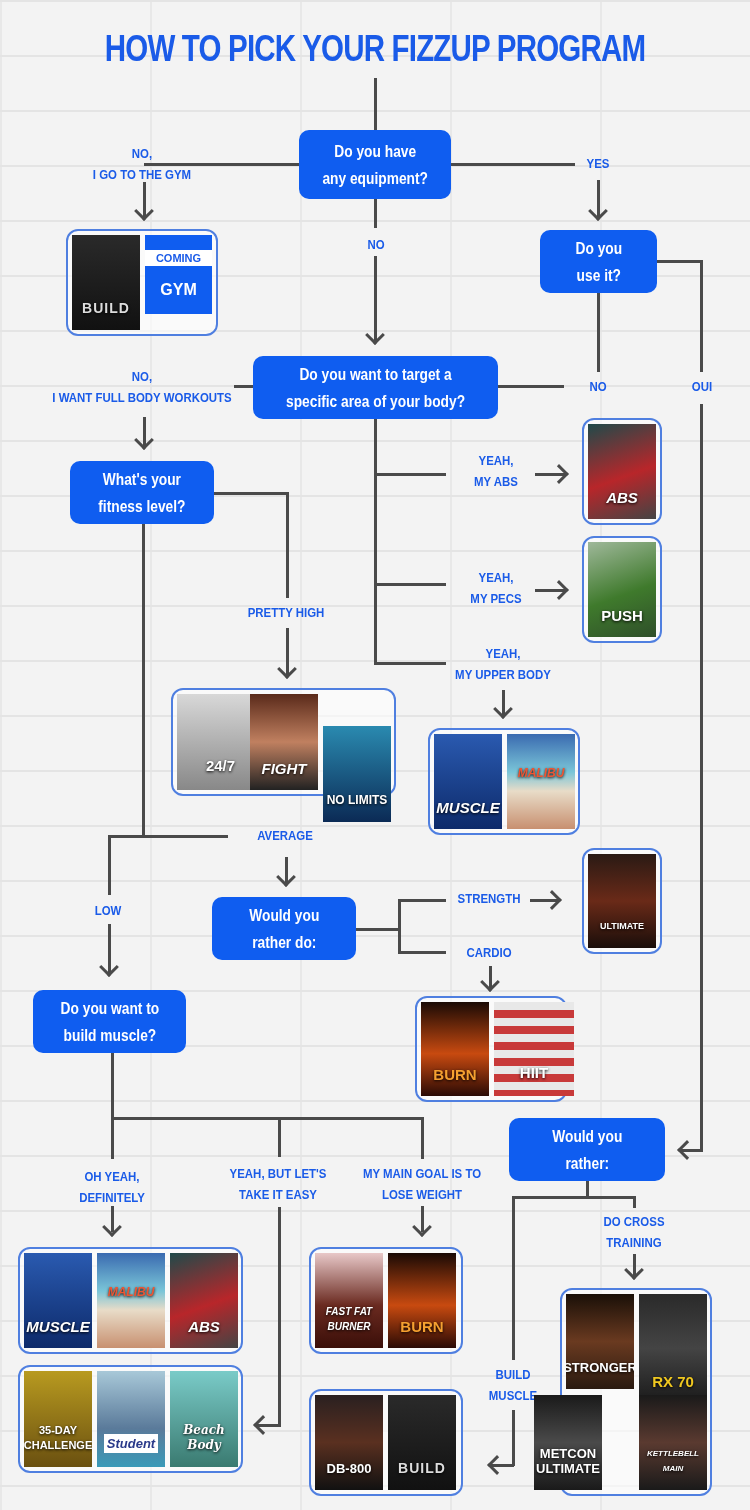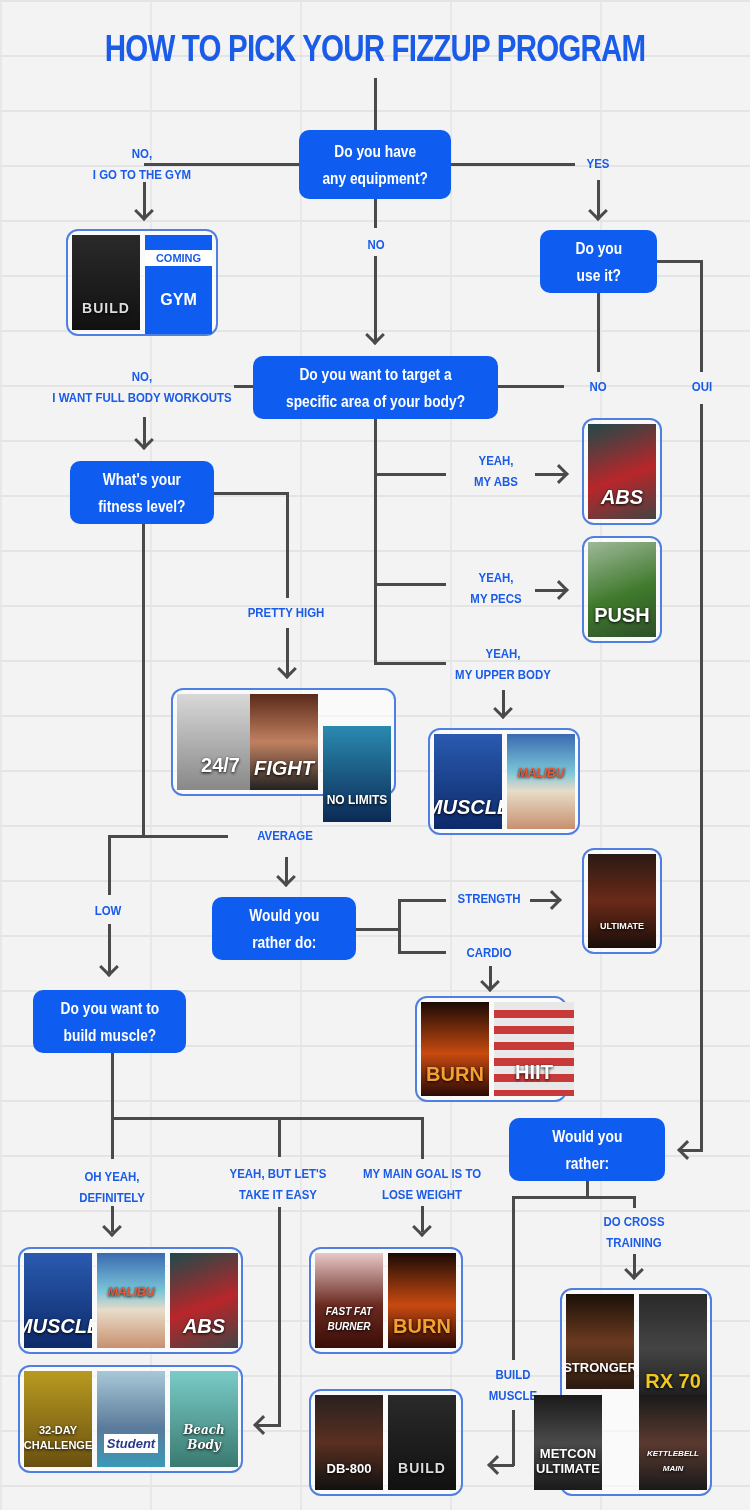--- a/index.html
+++ b/index.html
@@ -22,21 +22,21 @@
   .ln{position:absolute;background:#4a4a4a;}
   .h{height:3px;}
   .v{width:3px;}
   .arr{position:absolute;width:14px;height:14px;border-right:3px solid #4a4a4a;border-bottom:3px solid #4a4a4a;box-sizing:border-box;}
   .arr.down{transform:rotate(45deg);}
   .arr.right{transform:rotate(-45deg);}
   .arr.left{transform:rotate(135deg);}
   .group{position:absolute;border:2px solid #4f7fe0;border-radius:12px;background:rgba(255,255,255,0.6);box-sizing:border-box;}
   .card{position:absolute;overflow:hidden;display:flex;align-items:flex-end;justify-content:center;
     color:#fff;font-weight:bold;font-style:italic;text-align:center;box-sizing:border-box;}
-  .card span{display:block;margin-bottom:20%;font-size:20px;text-shadow:0 1px 3px #000;line-height:15px;}
+  .card span{display:block;margin-bottom:20%;font-size:15px;text-shadow:0 1px 3px #000;line-height:15px;}
   .gymtag{position:absolute;background:#fff;color:#1a5be8;font-weight:bold;font-size:11px;text-align:center;}
   .gym{position:absolute;background:#0f5df0;color:#fff;font-weight:bold;font-size:16px;display:flex;align-items:center;justify-content:center;}
 </style>
 </head>
 <body>
 
 <div class="title">HOW TO PICK YOUR FIZZUP PROGRAM</div>
 
 <div class="ln v" style="left:374px;top:78px;height:52px"></div>
 <div class="ln h" style="left:144px;top:163px;width:156px"></div>
@@ -201,21 +201,21 @@
     <div>BUILD</div>
     <div>MUSCLE</div>
   </div>
 
 <div class="group" style="left:66px;top:229px;width:152px;height:107px"></div>
 <div class="card" style="left:72px;top:235px;width:68px;height:95px;background:linear-gradient(#2a2a2a,#111);font-style:normal">
     <span style="font-size:14px;letter-spacing:1px;color:#ddd">BUILD</span>
   </div>
 <div style="position:absolute;left:145px;top:235px;width:67px;height:15px;background:#0f5df0"></div>
 <div class="gymtag" style="left:145px;top:250px;width:67px;height:16px;line-height:16px">COMING SOON</div>
-<div class="gym" style="left:145px;top:266px;width:67px;height:68px">GYM</div>
+<div class="gym" style="left:145px;top:266px;width:67px;height:48px">GYM</div>
 
 <div class="group" style="left:582px;top:418px;width:80px;height:107px"></div>
 <div class="card" style="left:588px;top:424px;width:68px;height:95px;background:linear-gradient(160deg,#1f4a4a 0%,#b8262a 55%,#444 100%)">
     <span>ABS</span>
   </div>
 
 <div class="group" style="left:582px;top:536px;width:80px;height:107px"></div>
 <div class="card" style="left:588px;top:542px;width:68px;height:95px;background:linear-gradient(160deg,#9fb89a 0%,#3f7a2c 55%,#2f4f2a 100%)">
     <span style="font-style:normal">PUSH</span>
   </div>
@@ -258,21 +258,21 @@
   </div>
 <div class="card" style="left:97px;top:1253px;width:68px;height:95px;background:linear-gradient(#3a6ab0 0%,#7ac5d8 40%,#e8dcc8 60%,#c89070 100%)">
     <span style="color:#e53;font-size:12px;margin-bottom:70%">MALIBU</span>
   </div>
 <div class="card" style="left:170px;top:1253px;width:68px;height:95px;background:linear-gradient(160deg,#1f4a4a 0%,#b8262a 55%,#444 100%)">
     <span>ABS</span>
   </div>
 
 <div class="group" style="left:18px;top:1365px;width:225px;height:108px"></div>
 <div class="card" style="left:24px;top:1371px;width:68px;height:96px;background:linear-gradient(#b89a20,#6a5010)">
-    <span style="font-style:normal;font-size:11px">32-DAY CHALLENGE</span>
+    <span style="font-style:normal;font-size:11px">35-DAY CHALLENGE</span>
   </div>
 <div class="card" style="left:97px;top:1371px;width:68px;height:96px;background:linear-gradient(#a8c8d8,#5a7a9a 60%,#3a9ab8)">
     <span style="font-size:13px;color:#2a3a8a;background:#fff;padding:2px 3px;text-shadow:none">Student</span>
   </div>
 <div class="card" style="left:170px;top:1371px;width:68px;height:96px;background:linear-gradient(#7acbc8,#3a7a70)">
     <span style="font-size:12px;font-family:'DejaVu Serif',serif">Beach Body</span>
   </div>
 
 <div class="group" style="left:309px;top:1247px;width:154px;height:107px"></div>
 <div class="card" style="left:315px;top:1253px;width:68px;height:95px;background:linear-gradient(#e8c8c8,#6a2a20 55%,#3a0e08)">

